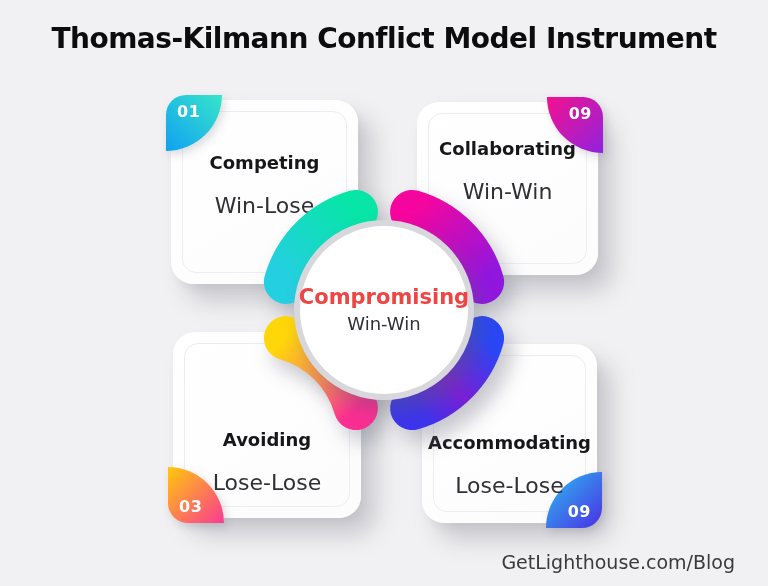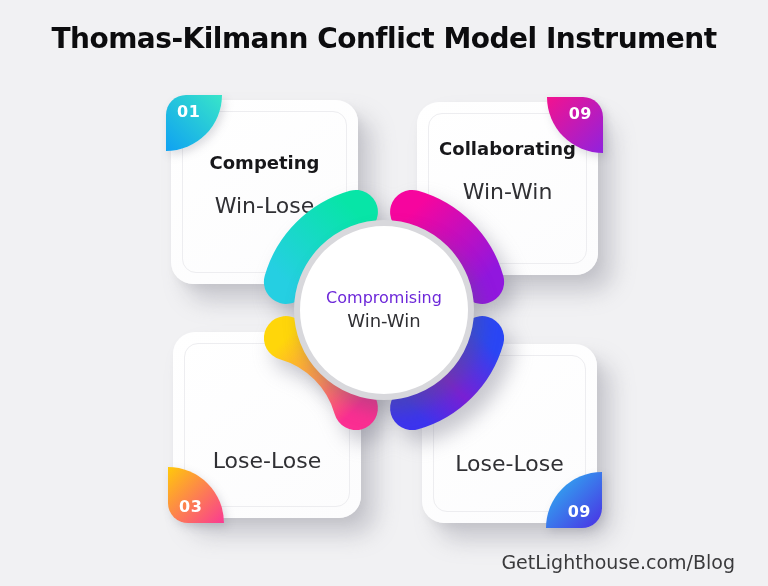--- a/index.html
+++ b/index.html
@@ -76,21 +76,21 @@
     position: absolute; left: 294px; top: 220px;
     width: 180px; height: 180px;
     border-radius: 50%;
     background: #ffffff;
     border: 6px solid #d8d8dc;
     box-shadow: 8px 12px 18px rgba(92,92,110,0.35);
     display: flex; flex-direction: column;
     align-items: center; justify-content: center;
     text-align: center;
   }
-  .center-title    { font-size: 16px; font-weight: normal; color: #6d28d9; line-height: 1.2; }
+  .center-title    { font-size: 21px; font-weight: bold; color: #ef4444; line-height: 1.2; }
   .center-subtitle { font-size: 18px; color: #303034; line-height: 1.3; margin-top: 2px; }
 
   .footer-credit {
     position: absolute; right: 33px; bottom: 13px;
     font-size: 19px; color: #3a3a3c;
   }
 </style>
 </head>
 <body>
 
@@ -116,29 +116,31 @@
       <div class="card-title">Collaborating</div>
       <div class="card-subtitle">Win-Win</div>
     </div>
   </div>
 
   <div class="card card-avoiding">
     <div class="badge badge-3" style="background: linear-gradient(135deg, rgb(255, 201, 10), rgb(250, 58, 147));">
       <span>03</span>
     </div>
     <div class="card-text">
+      <div class="card-title">Avoiding</div>
       <div class="card-subtitle">Lose-Lose</div>
     </div>
   </div>
 
   <div class="card card-accommodating">
     <div class="badge badge-4" style="background: linear-gradient(135deg, rgb(43, 192, 242), rgb(75, 46, 228));">
       <span>09</span>
     </div>
     <div class="card-text">
+      <div class="card-title">Accommodating</div>
       <div class="card-subtitle">Lose-Lose</div>
     </div>
   </div>
 
   <svg id="ring" viewBox="0 0 260 260">
     <defs>
       <linearGradient id="gTL" gradientUnits="userSpaceOnUse" x1="101.9" y1="31.9" x2="31.9" y2="101.9">
         <stop offset="0%" stop-color="#07E5A7"></stop>
         <stop offset="100%" stop-color="#25CFE2"></stop>
       </linearGradient>

